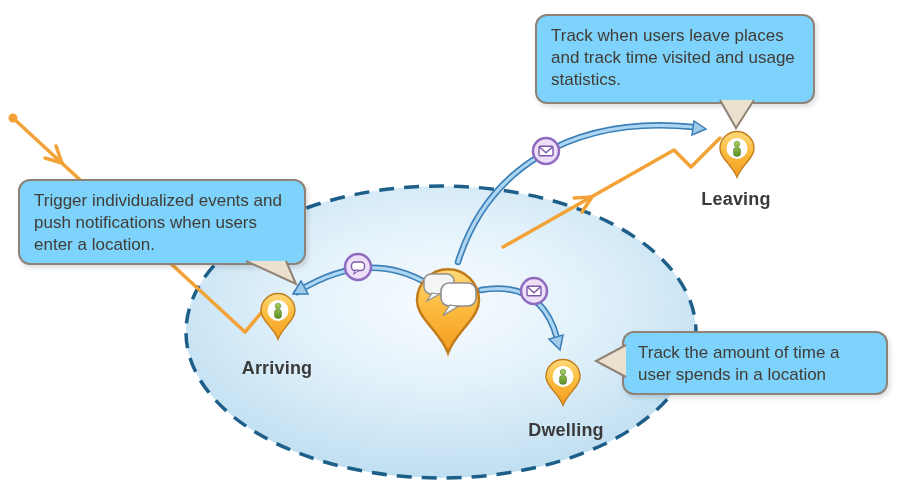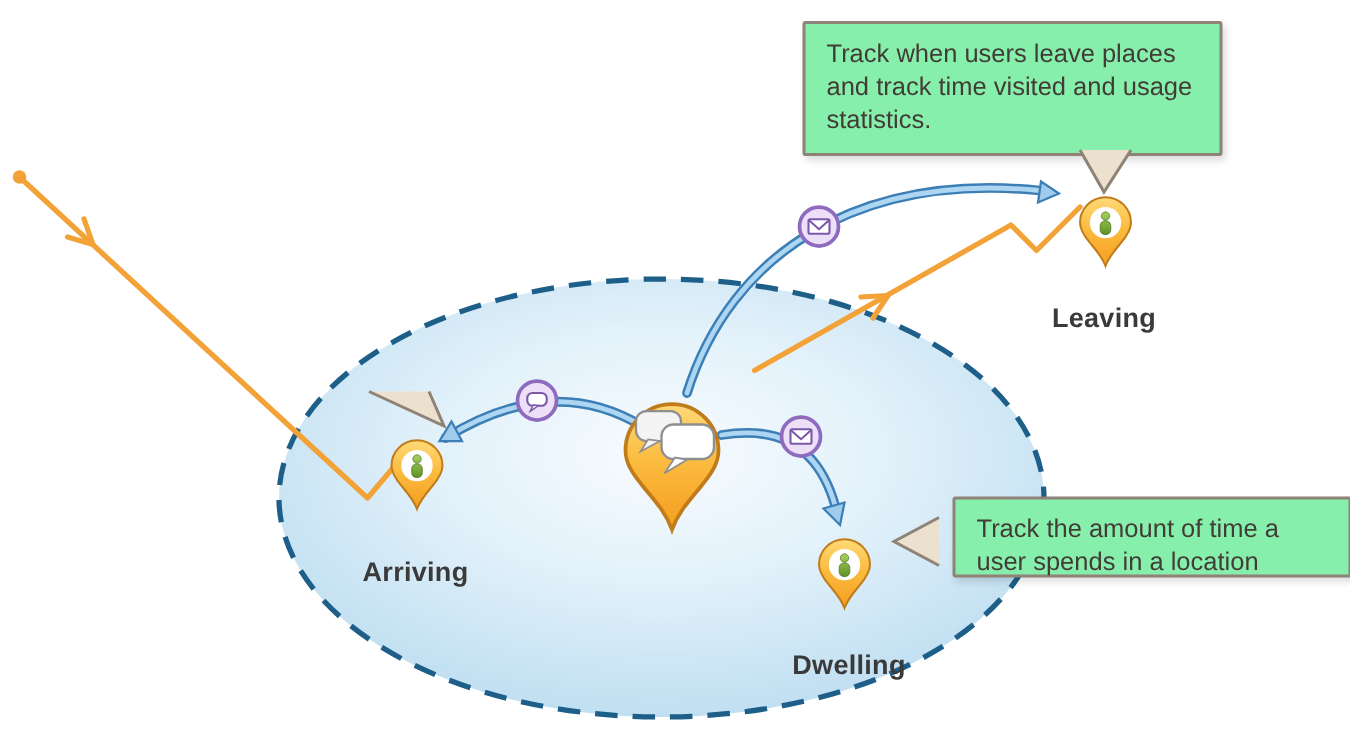--- a/index.html
+++ b/index.html
@@ -4,30 +4,30 @@
 <style>
   html,body{margin:0;padding:0;background:#ffffff;}
   .stage{
     position:relative;width:900px;height:499px;background:#ffffff;
     font-family:"Liberation Sans",sans-serif;overflow:hidden;
   }
   svg.base,svg.overlay{position:absolute;left:0;top:0;}
   svg.overlay{pointer-events:none;}
   .callout{
     position:absolute;box-sizing:border-box;
-    background:#86efac;border:2px solid #8f8276;border-radius:2px;
+    background:#7dd3fc;border:2px solid #8f8276;border-radius:12px;
     padding:9px 14px;font-size:17px;line-height:1.3;color:#423c36;
     box-shadow:2px 3px 5px rgba(0,0,0,.13);
   }
   .callout-leaving{left:535px;top:14px;width:280px;height:90px;}
   .callout-arriving{left:18px;top:179px;width:288px;height:86px;}
-  .callout-dwelling{left:635px;top:331px;width:266px;height:54px;}
+  .callout-dwelling{left:622px;top:331px;width:266px;height:64px;}
   .pin-label{
     position:absolute;width:130px;text-align:center;
-    font-size:18px;font-weight:bold;color:#3a3a3a;letter-spacing:.2px;margin-top:13px;
+    font-size:18px;font-weight:bold;color:#3a3a3a;letter-spacing:.2px;
   }
   .label-arriving{left:212px;top:358px;}
   .label-dwelling{left:501px;top:420px;}
   .label-leaving{left:671px;top:189px;}
 </style>
 </head>
 <body>
 
 <div class="stage">
 
@@ -118,20 +118,23 @@
         <path d="M 432 293 L 427 301 L 440 294 Z" fill="#f4f4f4" stroke="#8f8f8f" stroke-width="1.1"></path>
         <rect x="441" y="283" width="35" height="23" rx="8" fill="#ffffff" stroke="#8f8f8f" stroke-width="1.6"></rect>
         <path d="M 450 305 L 443 315.5 L 458 306.5 Z" fill="#ffffff" stroke="#8f8f8f" stroke-width="1.2"></path>
       </g>
     </g>
   </svg>
 
   <div class="callout callout-leaving">
     <span>Track when users leave places and track time visited and usage statistics.</span>
   </div>
+  <div class="callout callout-arriving">
+    <span>Trigger individualized events and push notifications when users enter a location.</span>
+  </div>
   <div class="callout callout-dwelling">
     <span>Track the amount of time a user spends in a location</span>
   </div>
 
   <div class="pin-label label-dwelling">Dwelling</div>
   <div class="pin-label label-arriving">Arriving</div>
   <div class="pin-label label-leaving">Leaving</div>
 
   <svg class="overlay" width="900" height="499" viewBox="0 0 900 499">
     <path d="M 720 100 L 736 128 L 754 100" fill="#ece0cf" stroke="#8f8276" stroke-width="2"></path>

